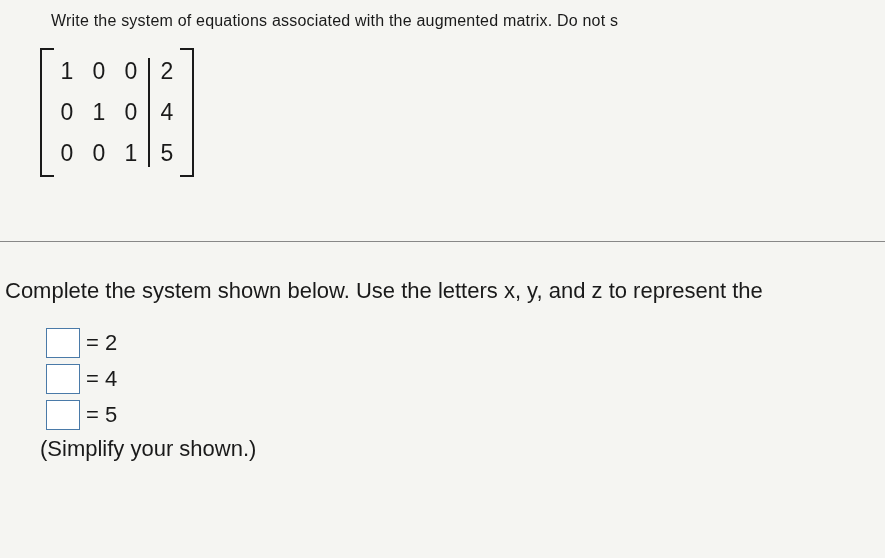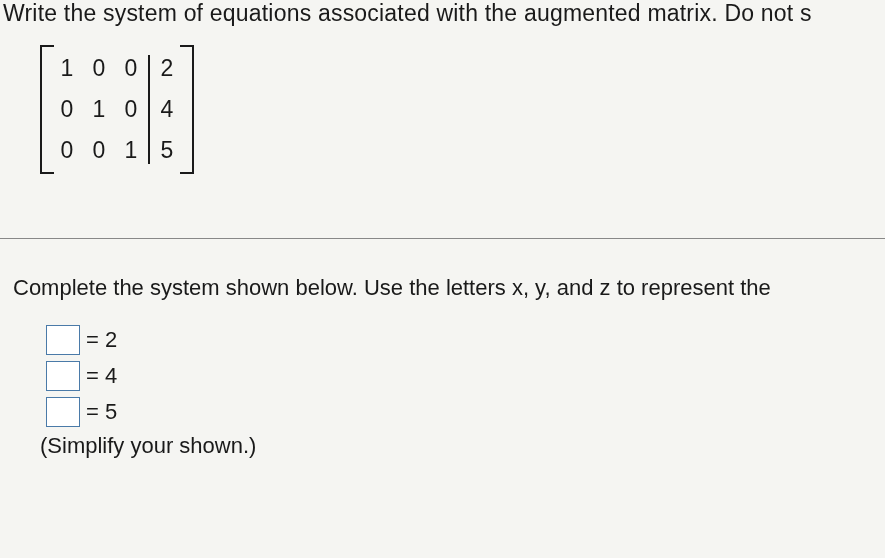--- a/index.html
+++ b/index.html
@@ -10,23 +10,24 @@
     body {
       font-family: Arial, Helvetica, sans-serif;
       background: #f5f5f2;
       width: 885px;
       height: 558px;
       overflow: hidden;
       color: #1a1a1a;
       font-size: 22px;
     }
     .question-text {
-      padding: 0 0 18px 3px;
-      font-size: 23px;
+      padding: 12px 0 18px 3px;
+      font-size: 16px;
       letter-spacing: 0.2px;
+      margin-left: 48px;
     }
     .matrix-wrap {
       padding-left: 40px;
       padding-bottom: 30px;
     }
     .matrix {
       display: inline-flex;
       align-items: stretch;
       font-size: 23px;
     }
@@ -66,21 +67,21 @@
       text-align: center;
       min-width: 14px;
     }
     .divider {
       border: none;
       border-top: 1.5px solid #888;
       margin: 28px 0 36px 0;
       width: 100%;
     }
     .instruction {
-      padding-left: 13px;
+      padding-left: 5px;
       font-size: 22px;
       margin-bottom: 24px;
     }
     .system {
       padding-left: 46px;
     }
     .eq-row {
       display: flex;
       align-items: center;
       margin-bottom: 6px;

